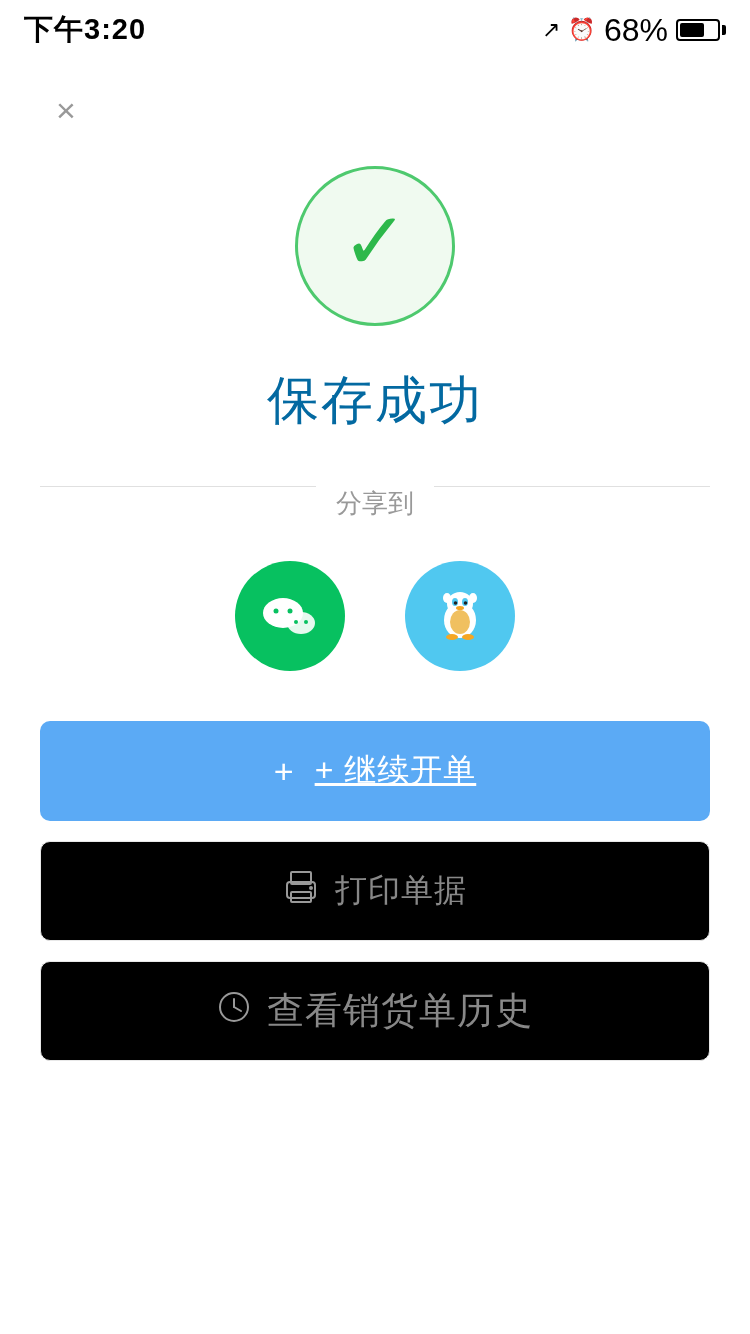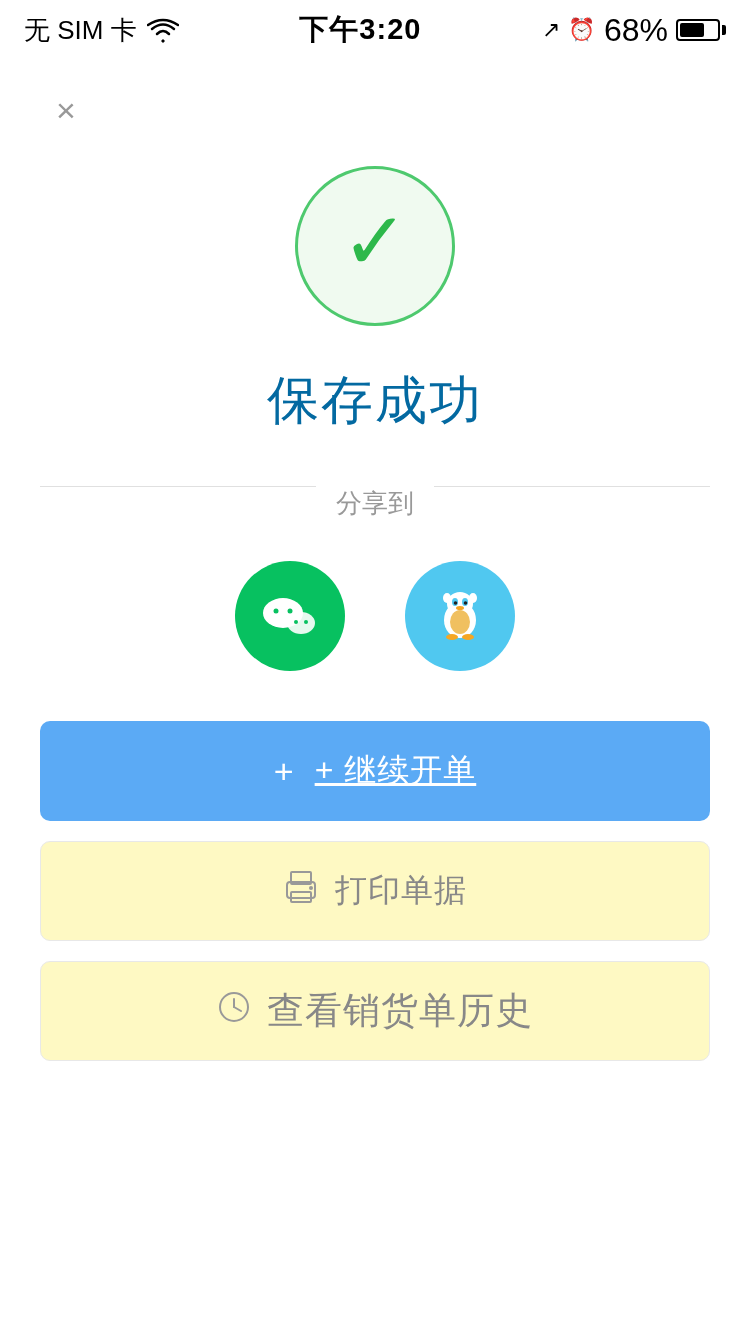--- a/index.html
+++ b/index.html
@@ -194,39 +194,29 @@
       font-size: 32px;
       cursor: pointer;
       letter-spacing: 1px;
     }
     .btn-primary {
       background: #5baaf5;
       color: #fff;
       font-weight: 400;
     }
     .btn-secondary {
-      background: #fef9c3;
+      background: #000000;
       color: #666;
       border: 1px solid #e8e8e8;
     }
   </style>
 </head>
 <body>
 
 <div class="status-bar">
-  <div class="status-left">
-    <span style="font-size:26px;">无 SIM 卡</span>
-
-    <svg width="32" height="26" viewBox="0 0 32 26" fill="none">
-      <path d="M16 22 L18 24 L16 26 L14 24 Z" fill="#000"></path>
-      <path d="M10 17 Q16 11 22 17" stroke="#000" stroke-width="2.5" fill="none" stroke-linecap="round"></path>
-      <path d="M5 12 Q16 3 27 12" stroke="#000" stroke-width="2.5" fill="none" stroke-linecap="round"></path>
-      <path d="M1 8 Q16 -2 31 8" stroke="#000" stroke-width="2.5" fill="none" stroke-linecap="round"></path>
-    </svg>
-  </div>
   <div class="status-center">下午3:20</div>
   <div class="status-right">
 
     <span style="font-size:22px;">↗</span>
 
     <span style="font-size:22px;">⏰</span>
 
     <span style="font-size:32px;">68%</span>
 
     <div class="battery-icon">

